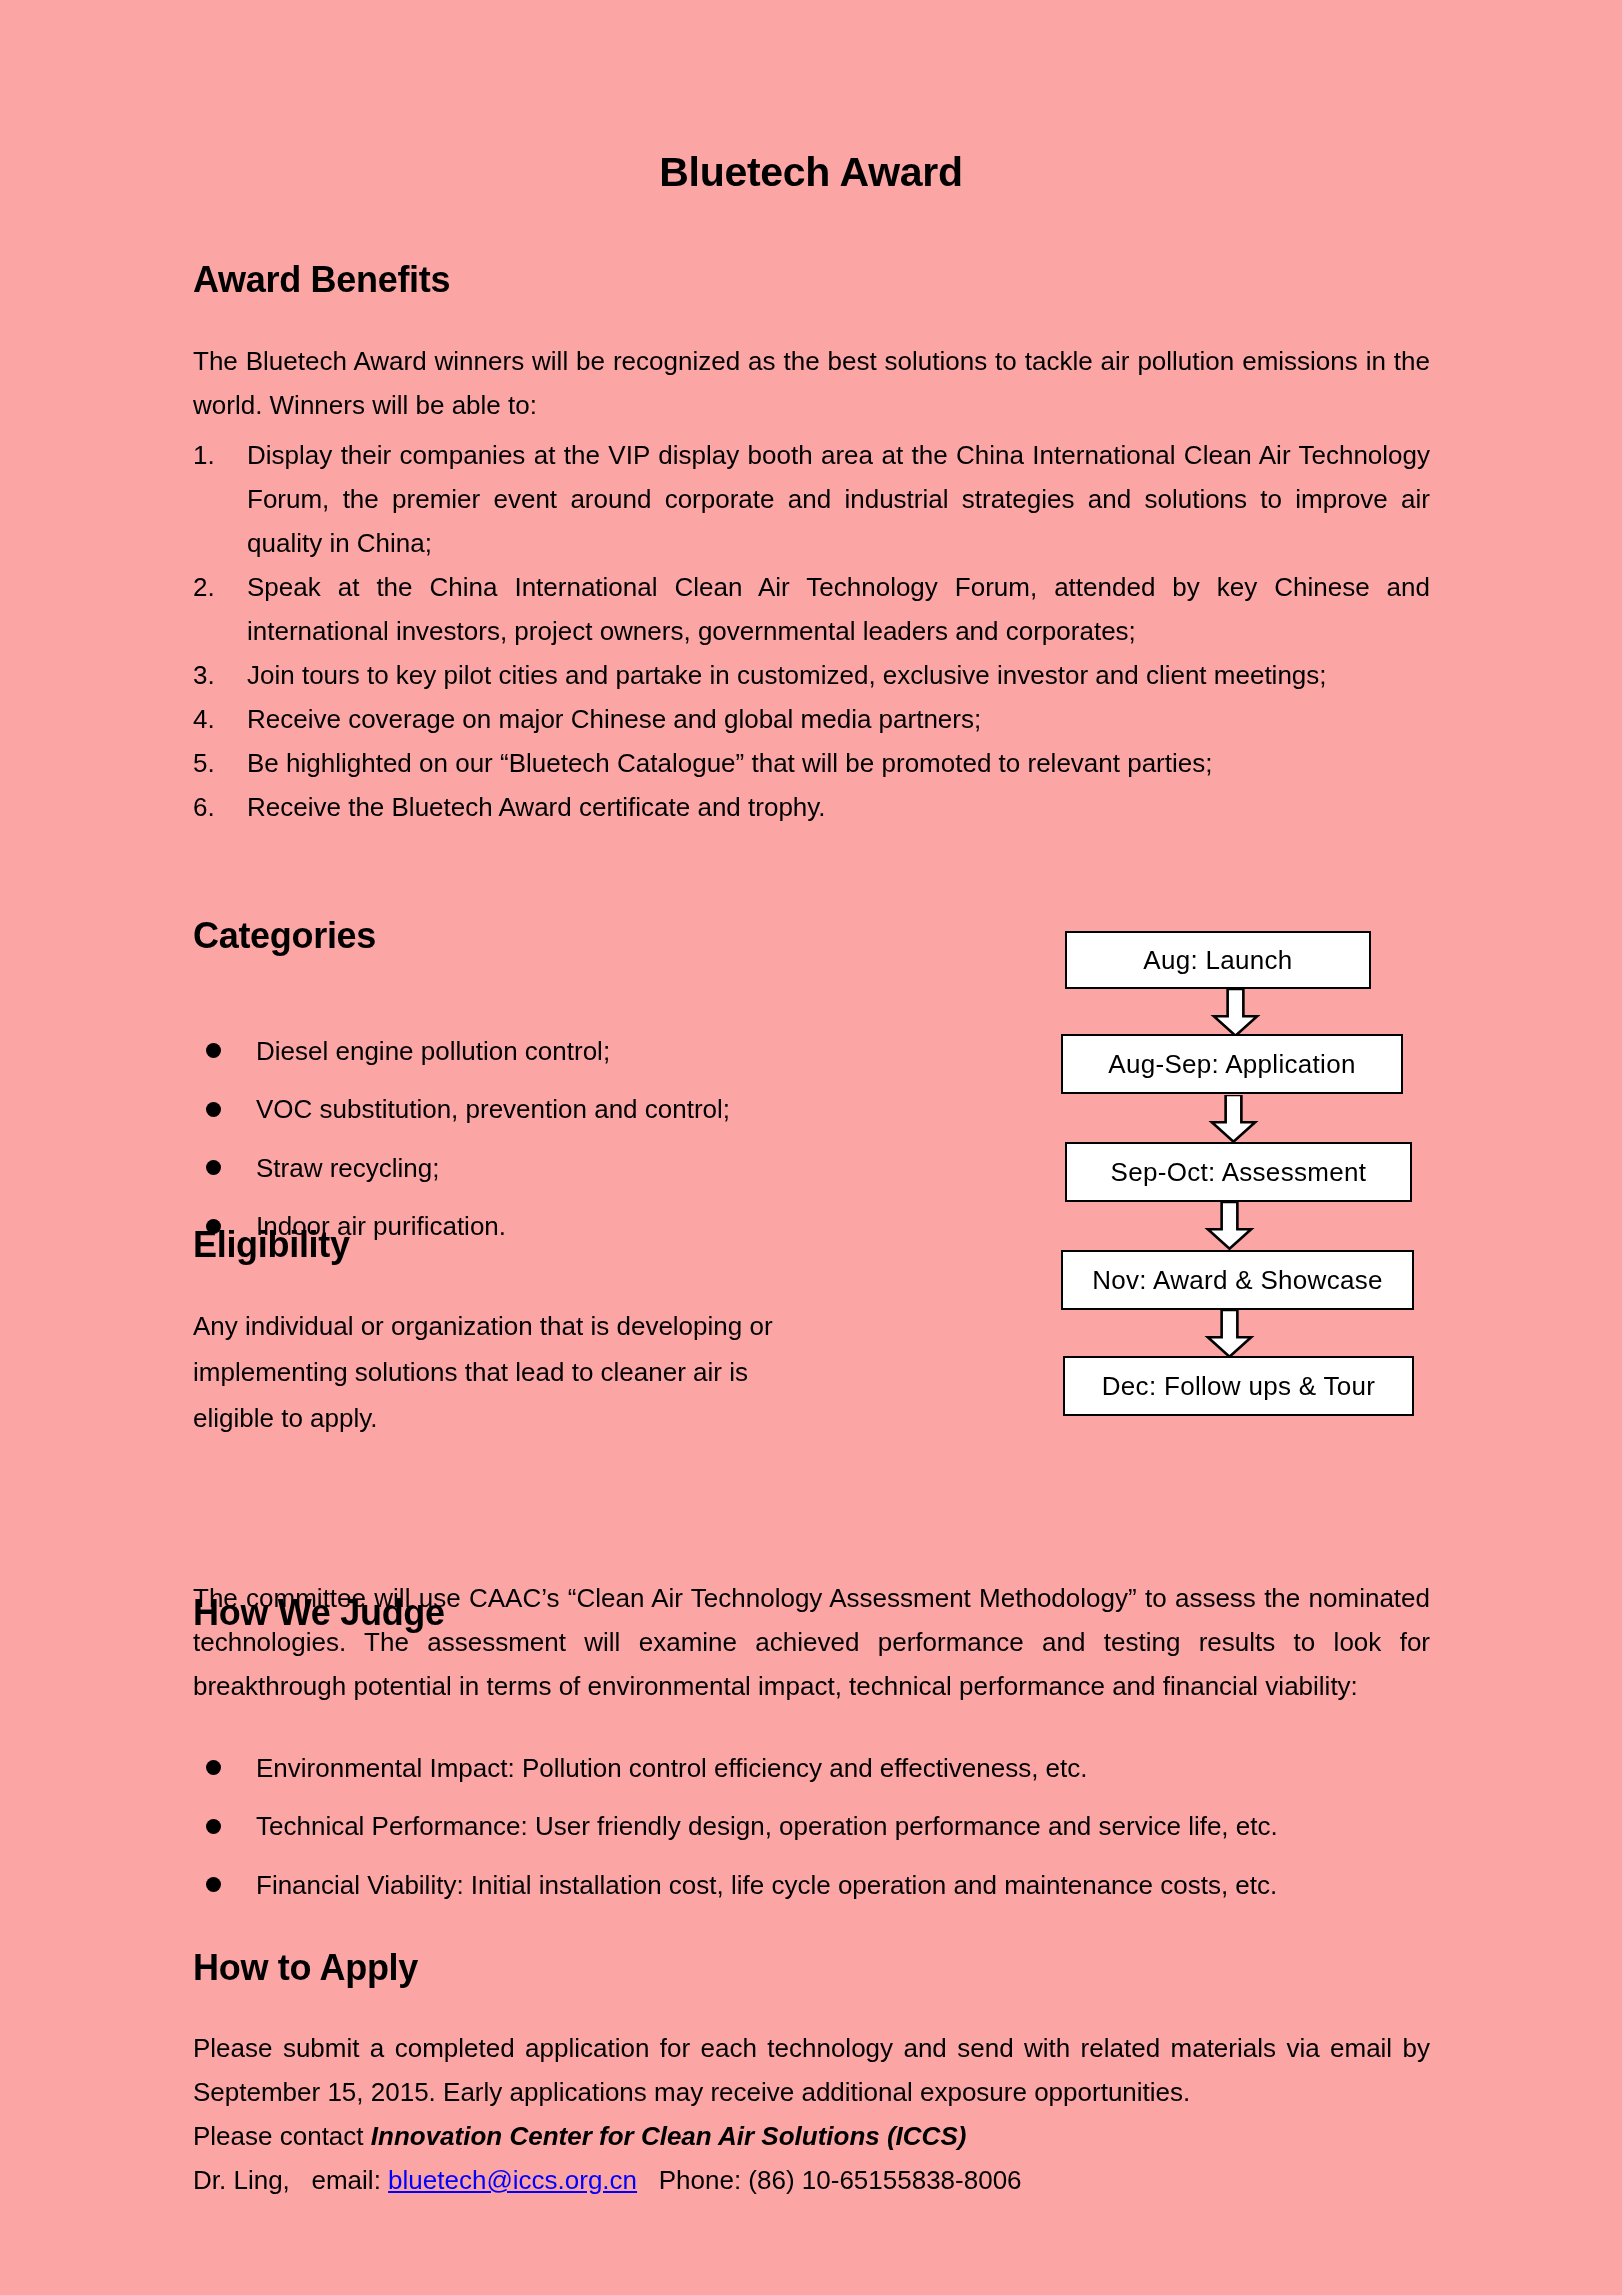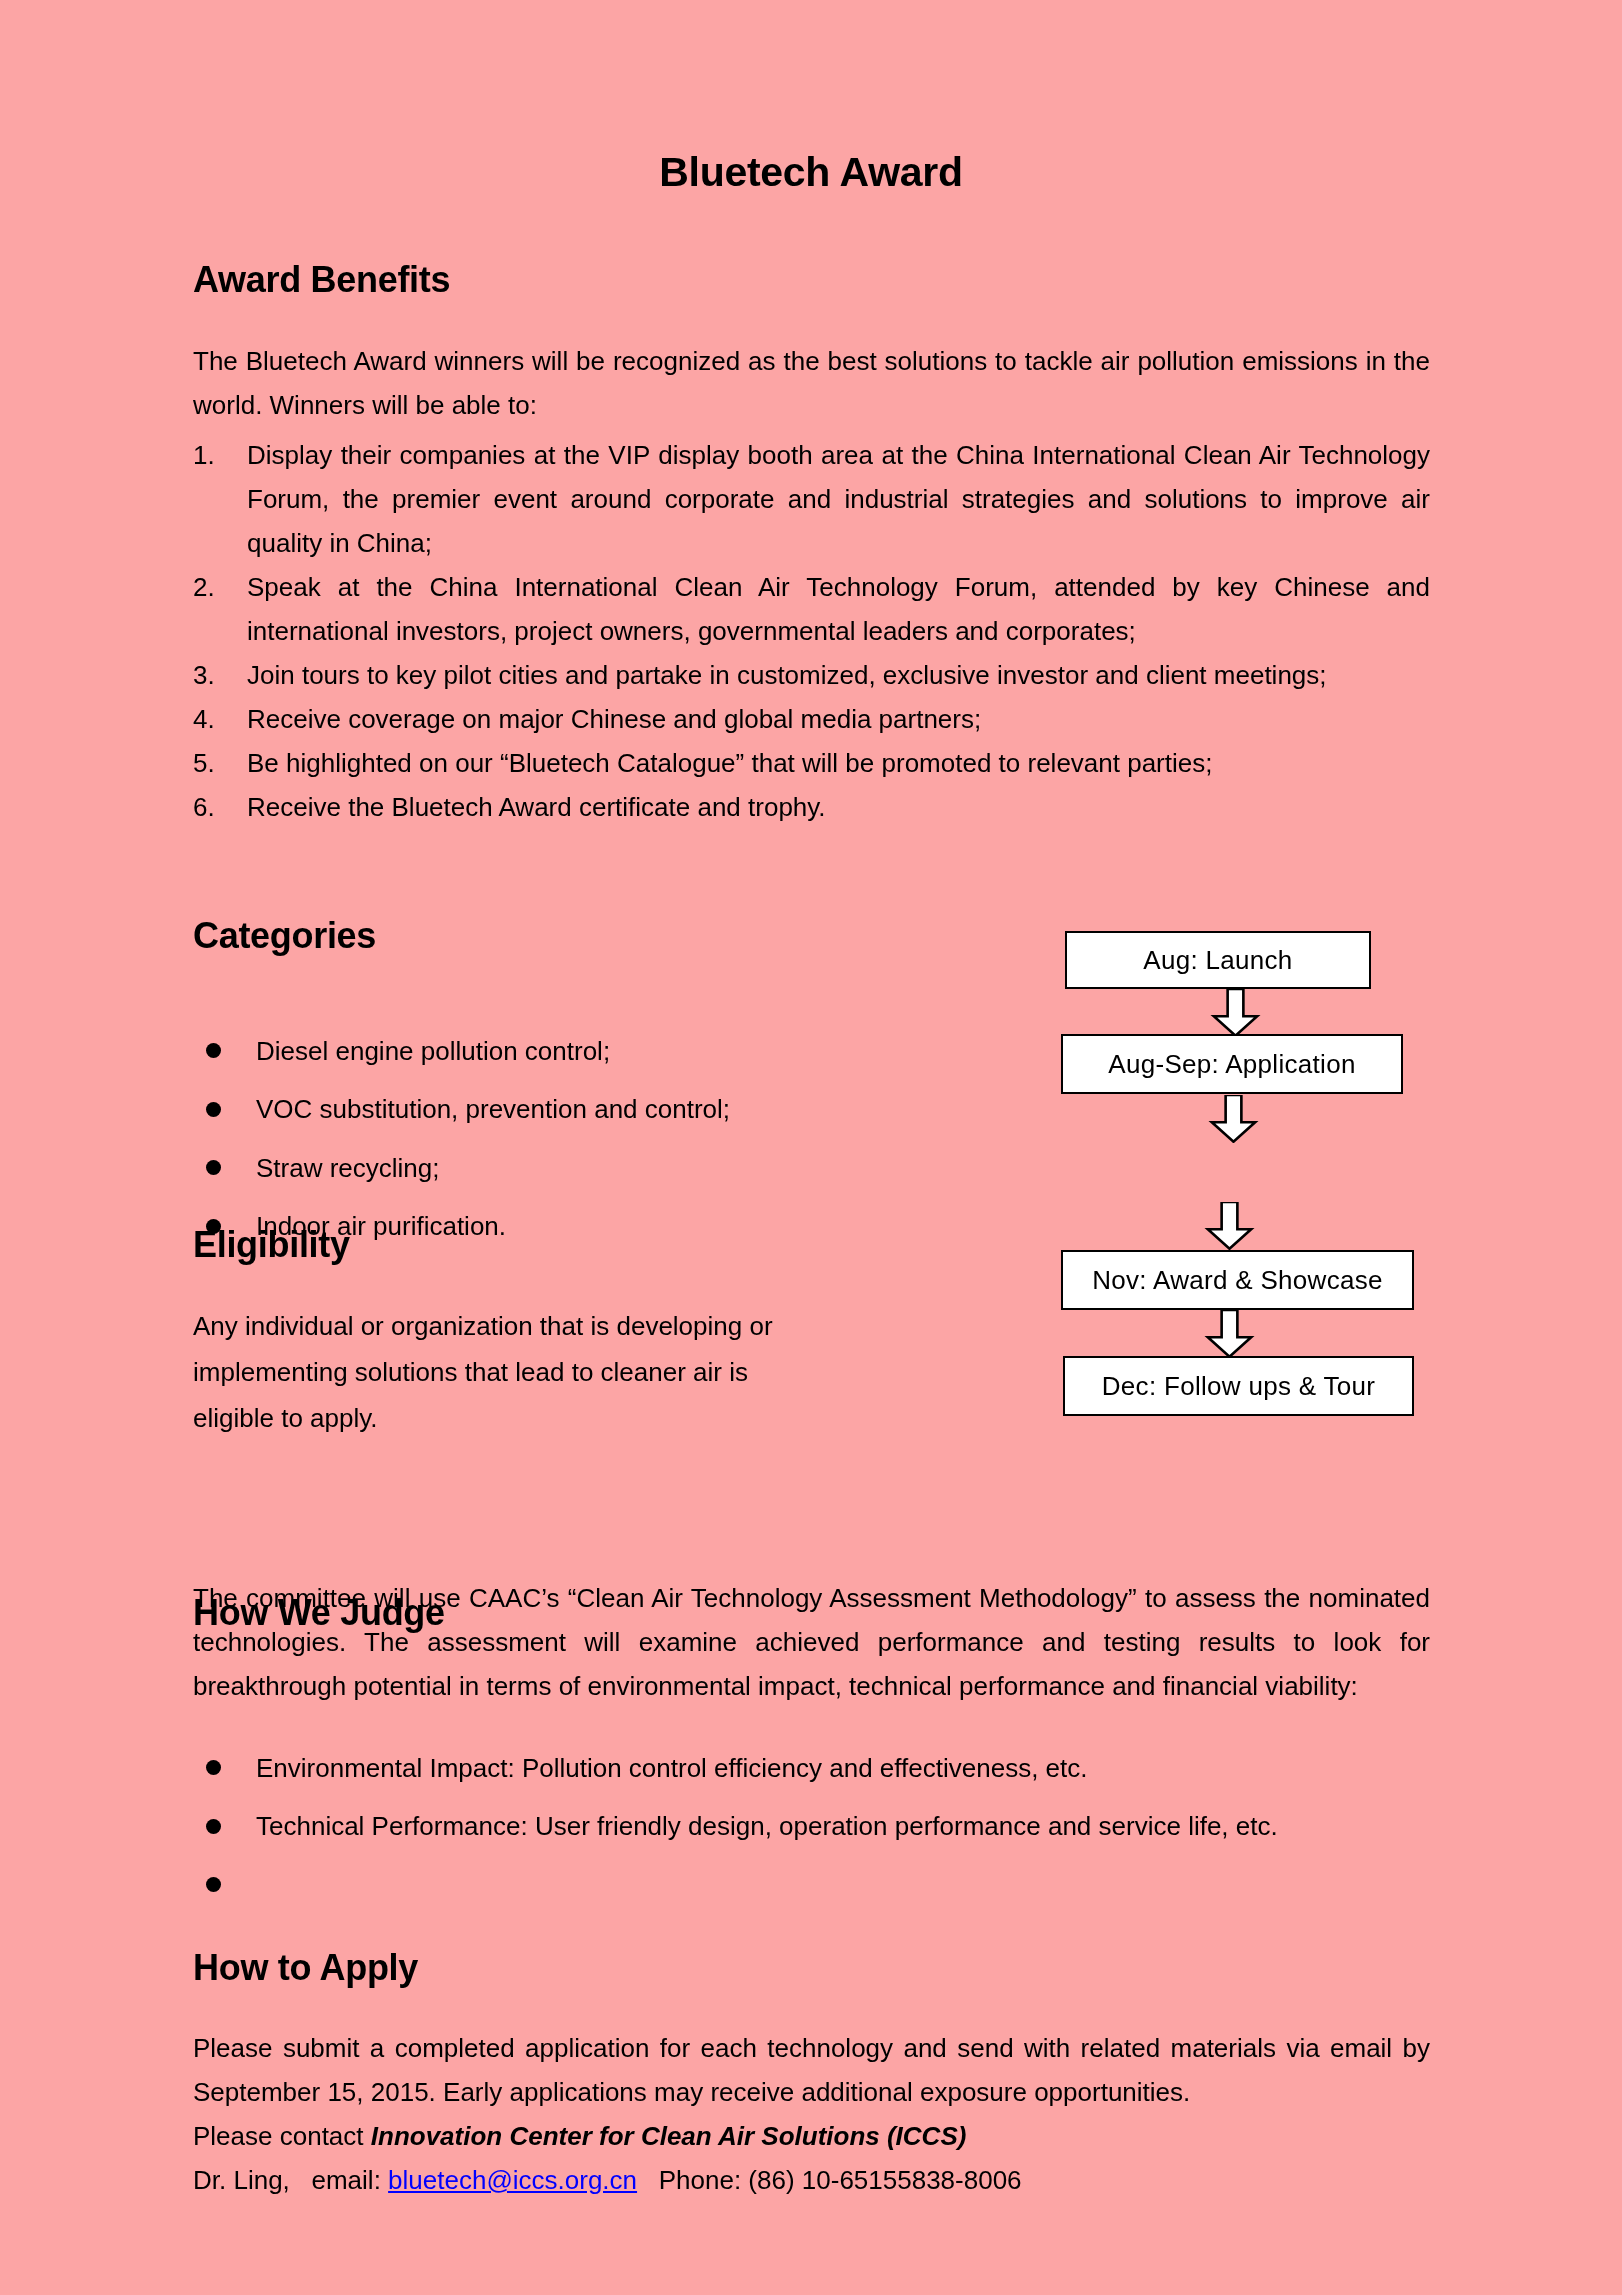--- a/index.html
+++ b/index.html
@@ -222,20 +222,21 @@
     </div>
 
     <div class="fbox" style="left:0px; top:103px; width:342px; height:60px;">Aug-Sep: Application</div>
 
     <div class="farrow" style="left:143px; top:164px;">
       <svg viewBox="0 0 90 74" preserveAspectRatio="none">
         <polygon points="33,0 57,0 57,42 78,42 45,72 12,42 33,42" fill="#ffffff" stroke="#000000" stroke-width="4"></polygon>
       </svg>
     </div>
 
+    <div class="fbox" style="left:3.9px; top:211px; width:347px; height:60px;">Sep-Oct: Assessment</div>
 
     <div class="farrow" style="left:139px; top:271px;">
       <svg viewBox="0 0 90 74" preserveAspectRatio="none">
         <polygon points="33,0 57,0 57,42 78,42 45,72 12,42 33,42" fill="#ffffff" stroke="#000000" stroke-width="4"></polygon>
       </svg>
     </div>
 
     <div class="fbox" style="left:0px; top:319px; width:353px; height:60px;">Nov: Award &amp; Showcase</div>
 
     <div class="farrow" style="left:139px; top:379px;">
@@ -256,20 +257,21 @@
     <div class="bulitem" style="margin-bottom:14.4px;">
       <span class="dot"></span>
       <span>Environmental Impact: Pollution control efficiency and effectiveness, etc.</span>
     </div>
     <div class="bulitem" style="margin-bottom:14.4px;">
       <span class="dot"></span>
       <span>Technical Performance: User friendly design, operation performance and service life, etc.</span>
     </div>
     <div class="bulitem">
       <span class="dot"></span>
+      <span>Financial Viability: Initial installation cost, life cycle operation and maintenance costs, etc.</span>
     </div>
   </div>
 
   <div class="h2" style="left:193px; top:1947px;">How to Apply</div>
 
   <div class="para" style="left:193px; top:2026px; width:1237px;">Please submit a completed application for each technology and send with related materials via email by September 15, 2015. Early applications may receive additional exposure opportunities.</div>
 
   <div class="line" style="left:193px; top:2115px;">
     <span>Please contact </span><span class="bolditalic">Innovation Center for Clean Air Solutions (ICCS)</span>
   </div>

